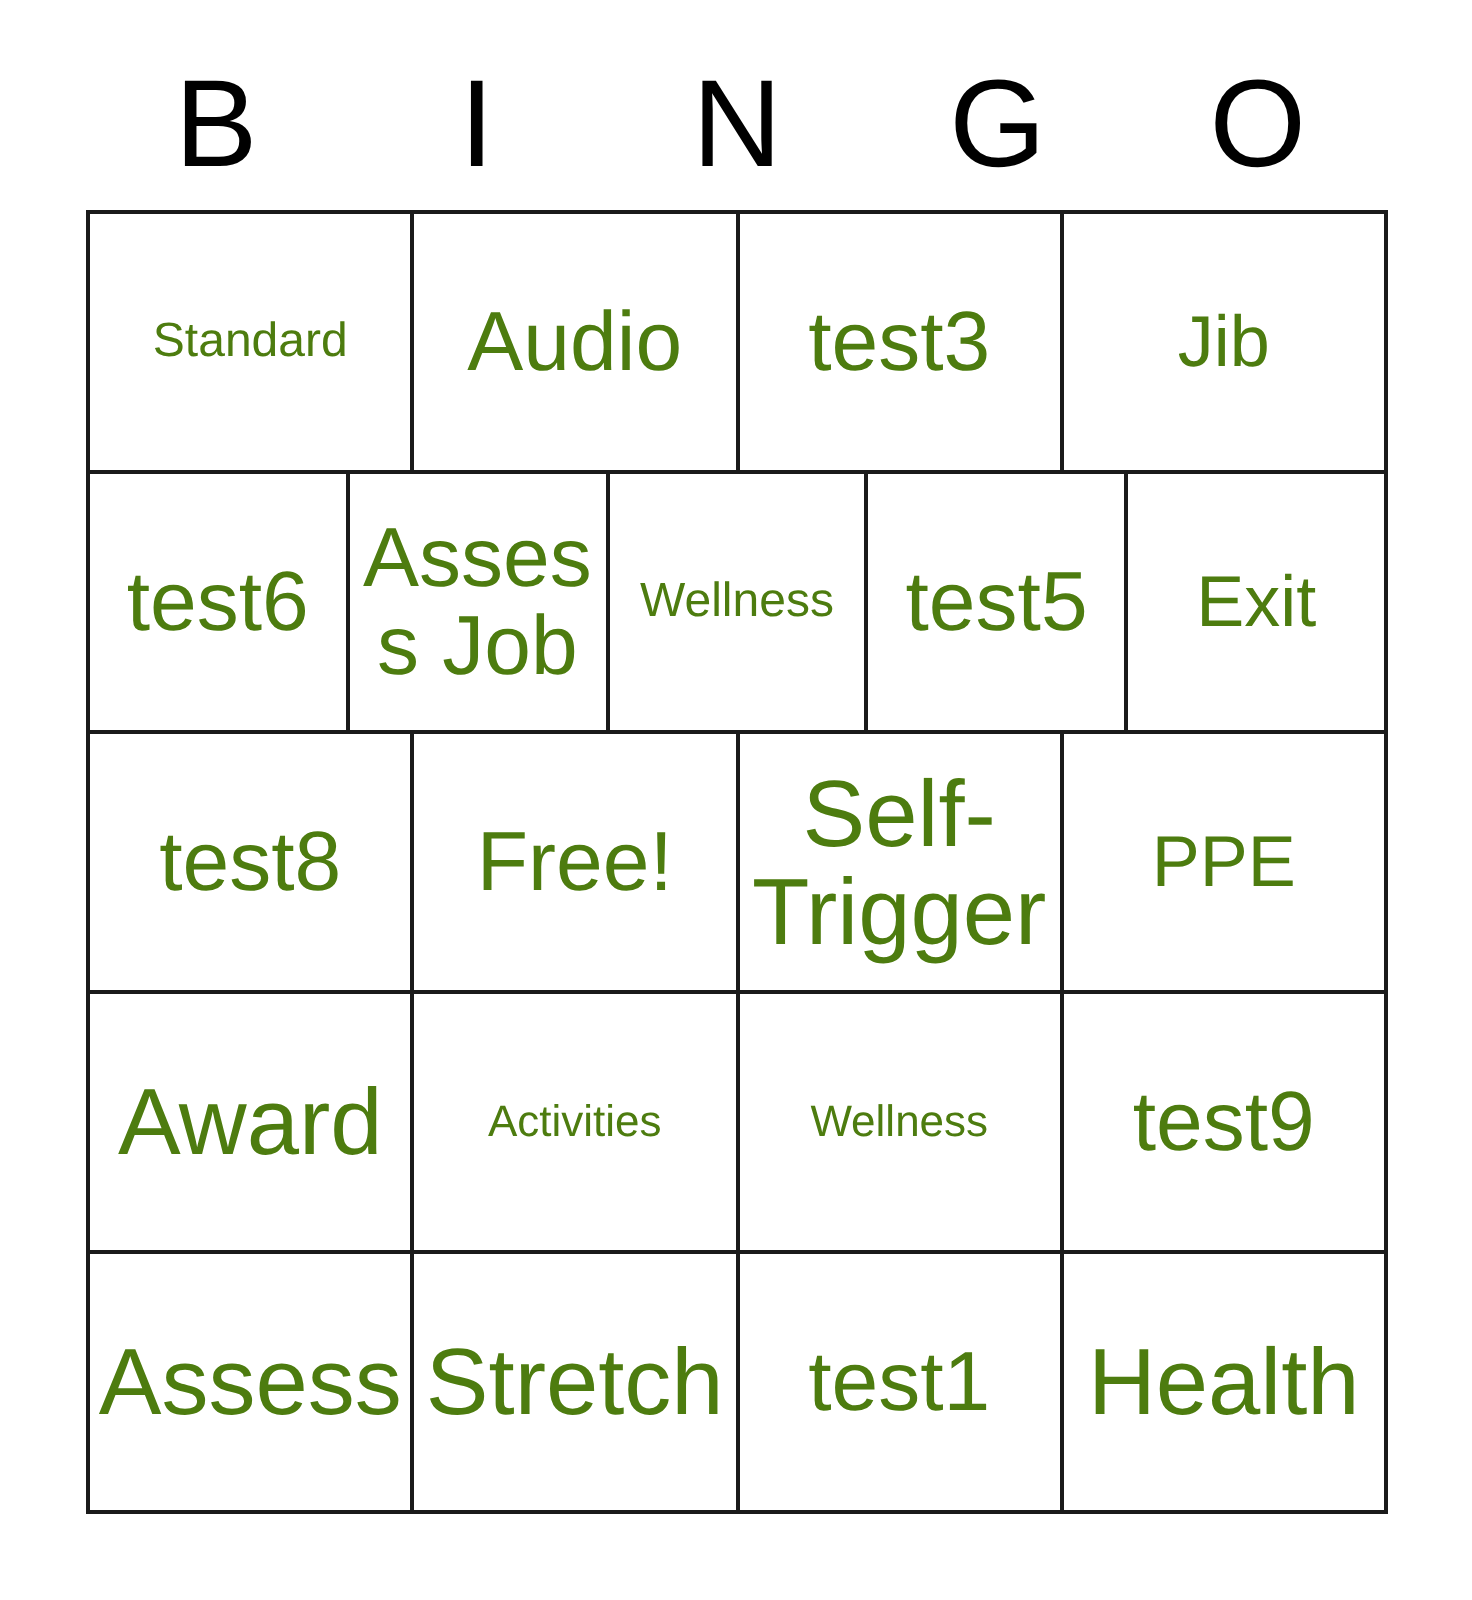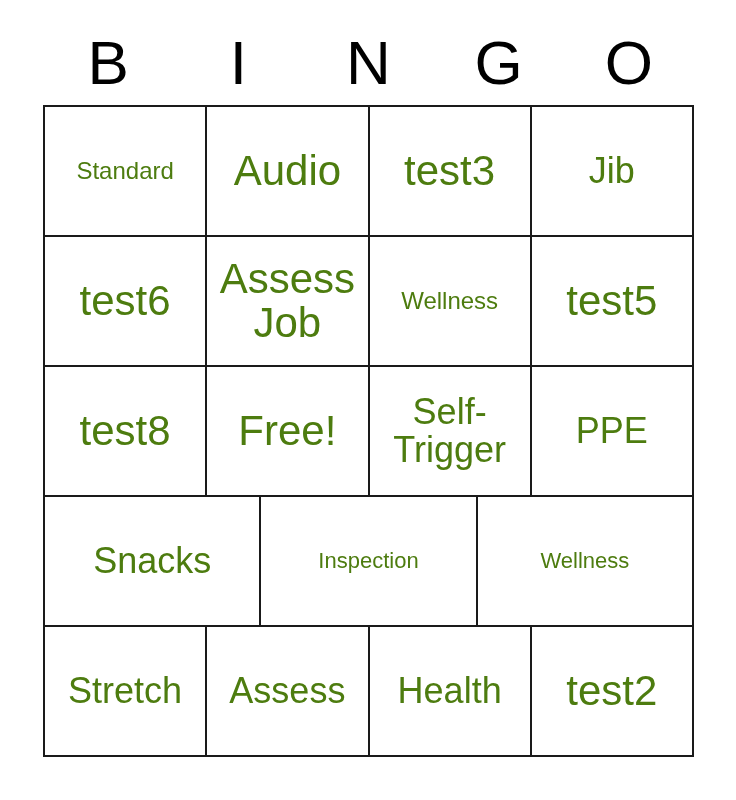--- a/index.html
+++ b/index.html
@@ -85,21 +85,21 @@
     text-align: center;
     line-height: 1.05;
     color: #4d7c0f;
     word-break: normal;
     overflow-wrap: break-word;
     hyphens: none;
     user-select: none;
   }
   .fs-xl  { font-size: 36px; }
   .fs-lg  { font-size: 42px; text-align: center; }
-  .fs-md  { font-size: 36px; }
+  .fs-md  { font-size: 47px; }
   .fs-xs  { font-size: 24px; }
   .fs-xxs { font-size: 22px; }
 </style>
 </head>
 <body>
 
 <div id="card">
 
   <div id="header">
     <div class="header-letter">B</div>
@@ -132,58 +132,64 @@
         </div>
       <div class="cell">
           <span class="cell-text fs-lg">Assess Job</span>
         </div>
       <div class="cell">
           <span class="cell-text fs-xs">Wellness</span>
         </div>
       <div class="cell">
           <span class="cell-text fs-lg">test5</span>
         </div>
+      <div class="cell">
+          <span class="cell-text fs-xl">Exit</span>
+        </div>
     </div>
 
     <div class="grid-row">
       <div class="cell">
           <span class="cell-text fs-lg">test8</span>
         </div>
       <div class="cell">
           <span class="cell-text fs-lg">Free!</span>
         </div>
       <div class="cell">
           <span class="cell-text fs-md">Self-Trigger</span>
         </div>
       <div class="cell">
           <span class="cell-text fs-xl">PPE</span>
         </div>
     </div>
 
     <div class="grid-row">
       <div class="cell">
-          <span class="cell-text fs-md">Snacks</span>
+          <span class="cell-text fs-md">Award</span>
         </div>
       <div class="cell">
-          <span class="cell-text fs-xxs">Inspection</span>
+          <span class="cell-text fs-xxs">Activities</span>
         </div>
       <div class="cell">
           <span class="cell-text fs-xxs">Wellness</span>
+        </div>
+      <div class="cell">
+          <span class="cell-text fs-lg">test9</span>
         </div>
     </div>
 
     <div class="grid-row">
       <div class="cell">
+          <span class="cell-text fs-md">Assess</span>
+        </div>
+      <div class="cell">
           <span class="cell-text fs-md">Stretch</span>
         </div>
       <div class="cell">
-          <span class="cell-text fs-md">Assess</span>
+          <span class="cell-text fs-lg">test1</span>
         </div>
       <div class="cell">
           <span class="cell-text fs-md">Health</span>
-        </div>
-      <div class="cell">
-          <span class="cell-text fs-lg">test2</span>
         </div>
     </div>
 
   </div>
 </div>
 
 </body></html>

